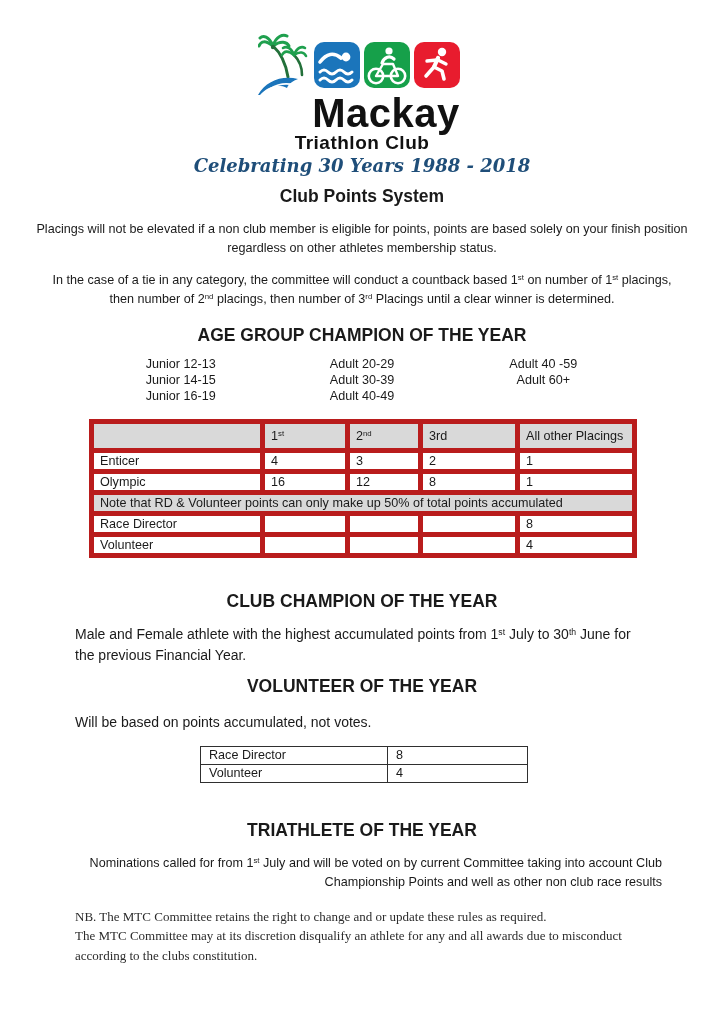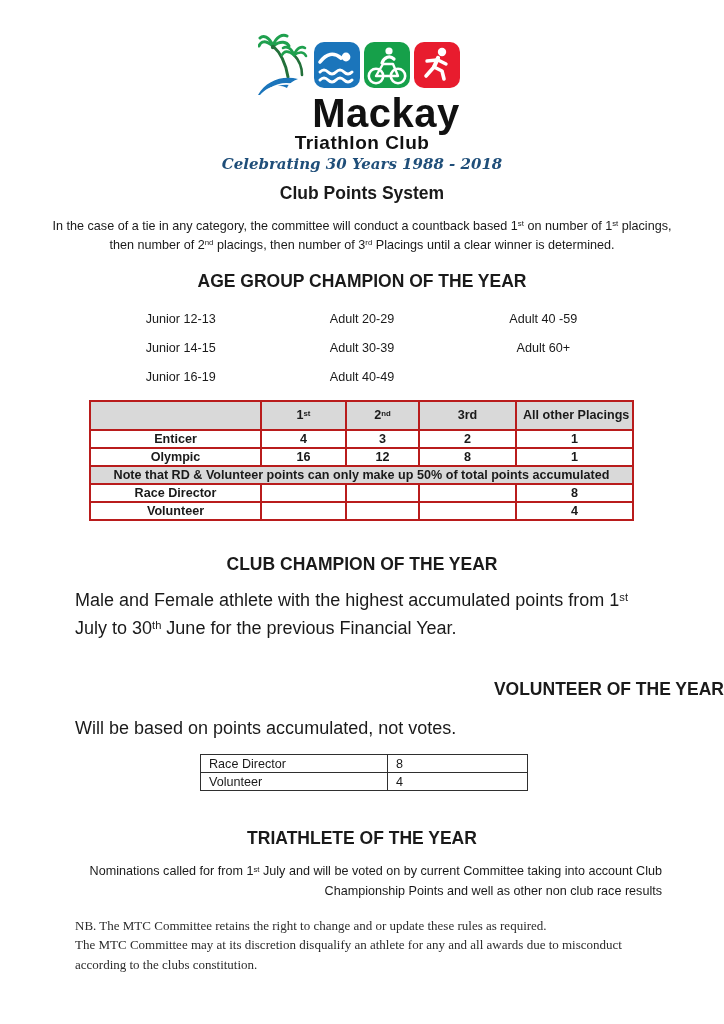--- a/index.html
+++ b/index.html
@@ -23,59 +23,58 @@
     font-size: 40px; font-weight: bold; letter-spacing: 0.5px;
     color: #111; line-height: 1.0; margin-top: -4px; margin-left: 48px;
   }
   .logo-subtitle {
     font-size: 19px; font-weight: bold; color: #111; letter-spacing: 0.5px;
     line-height: 1.05;
   }
   .logo-tagline {
     font-family: "DejaVu Serif", serif;
     font-style: italic; font-weight: bold;
-    font-size: 15px; color: #1f4e79; margin-top: 2px;
+    font-size: 18px; color: #1f4e79; margin-top: 2px;
   }
 
   
   .doc-title { text-align: center; font-size: 17.5px; font-weight: bold; margin-top: 10px; }
   .para-center { text-align: center; font-size: 12.6px; line-height: 1.5; margin: 13px auto 0 auto; }
   .p1 { max-width: 700px; }
   .p2 { max-width: 665px; }
   .p3 { max-width: 640px; }
   .section-heading { text-align: center; font-size: 17.5px; font-weight: bold; }
   .h-age { margin-top: 16px; }
   .h-club { margin-top: 33px; }
-  .h-vol { margin-top: 36px; text-align: right; }
+  .h-vol { margin-top: 9px; }
   .h-tri { margin-top: 37px; }
-  .para-left { font-size: 18px; line-height: 1.55; margin-left: 75px; }
+  .para-left { font-size: 14px; line-height: 1.55; margin-left: 75px; }
   .p-club { margin-top: 12px; max-width: 565px; }
   .p-vol { margin-top: 15px; }
   .p-tri { text-align: right; font-size: 12.6px; line-height: 1.55; margin: 13px auto 0 auto; max-width: 600px; }
 
   
   .age-grid {
     display: grid;
     grid-template-columns: 1fr 1fr 1fr;
-    row-gap: 13px;
-    margin: 19px 90px 0 90px;
+    margin: 10px 90px 0 90px;
     font-size: 12.6px;
   }
   .age-cell { text-align: center; line-height: 1.3; }
 
   
   table { border-collapse: collapse; font-size: 12.6px; color: #1a1a1a; }
   .points-table {
     margin-left: 89px; margin-top: 14px;
     width: 543px; table-layout: fixed;
   }
   .points-table td, .points-table th {
-    border: 2px solid #b91c1c;
+    border: 5px solid #b91c1c;
     padding: 1px 6px;
-    text-align: center; font-weight: bold;
+    text-align: left; font-weight: normal;
     vertical-align: middle;
     overflow: hidden; white-space: nowrap;
   }
   .points-table { border: 2px solid #2f2f2f; }
   .points-table .col-label { width: 171px; }
   .points-table .col-1 { width: 85px; }
   .points-table .col-2 { width: 73px; }
   .points-table .col-3 { width: 97px; }
   .points-table .col-4 { width: 117px; }
   .points-table .hdr td { background: #d9d9d9; height: 29px; }
@@ -158,20 +157,21 @@
         <path d="M176,34 L184,38 L186,46" stroke="#ffffff" stroke-width="3.6" fill="none" stroke-linecap="round" stroke-linejoin="round"></path>
         <path d="M176,34 L168,43" stroke="#ffffff" stroke-width="3.6" stroke-linecap="round"></path>
       </g>
     </svg>
     <div class="logo-name">Mackay</div>
     <div class="logo-subtitle">Triathlon Club</div>
     <div class="logo-tagline">Celebrating 30 Years 1988 - 2018</div>
   </div>
 
   <div class="doc-title">Club Points System</div>
+  <p class="para-center p2">Placings will not be elevated if a non club member is eligible for points, points are based solely on your finish position regardless on other athletes membership status.</p>
   <p class="para-center p3">In the case of a tie in any category, the committee will conduct a countback based 1<sup>st</sup> on number of 1<sup>st</sup> placings, then number of 2<sup>nd</sup> placings, then number of 3<sup>rd</sup> Placings until a clear winner is determined.</p>
 
   <div class="section-heading h-age">AGE GROUP CHAMPION OF THE YEAR</div>
 
   <div class="age-grid">
     <div class="age-cell">Junior 12-13</div>
     <div class="age-cell">Adult 20-29</div>
     <div class="age-cell">Adult 40 -59</div>
     <div class="age-cell">Junior 14-15</div>
     <div class="age-cell">Adult 30-39</div>

